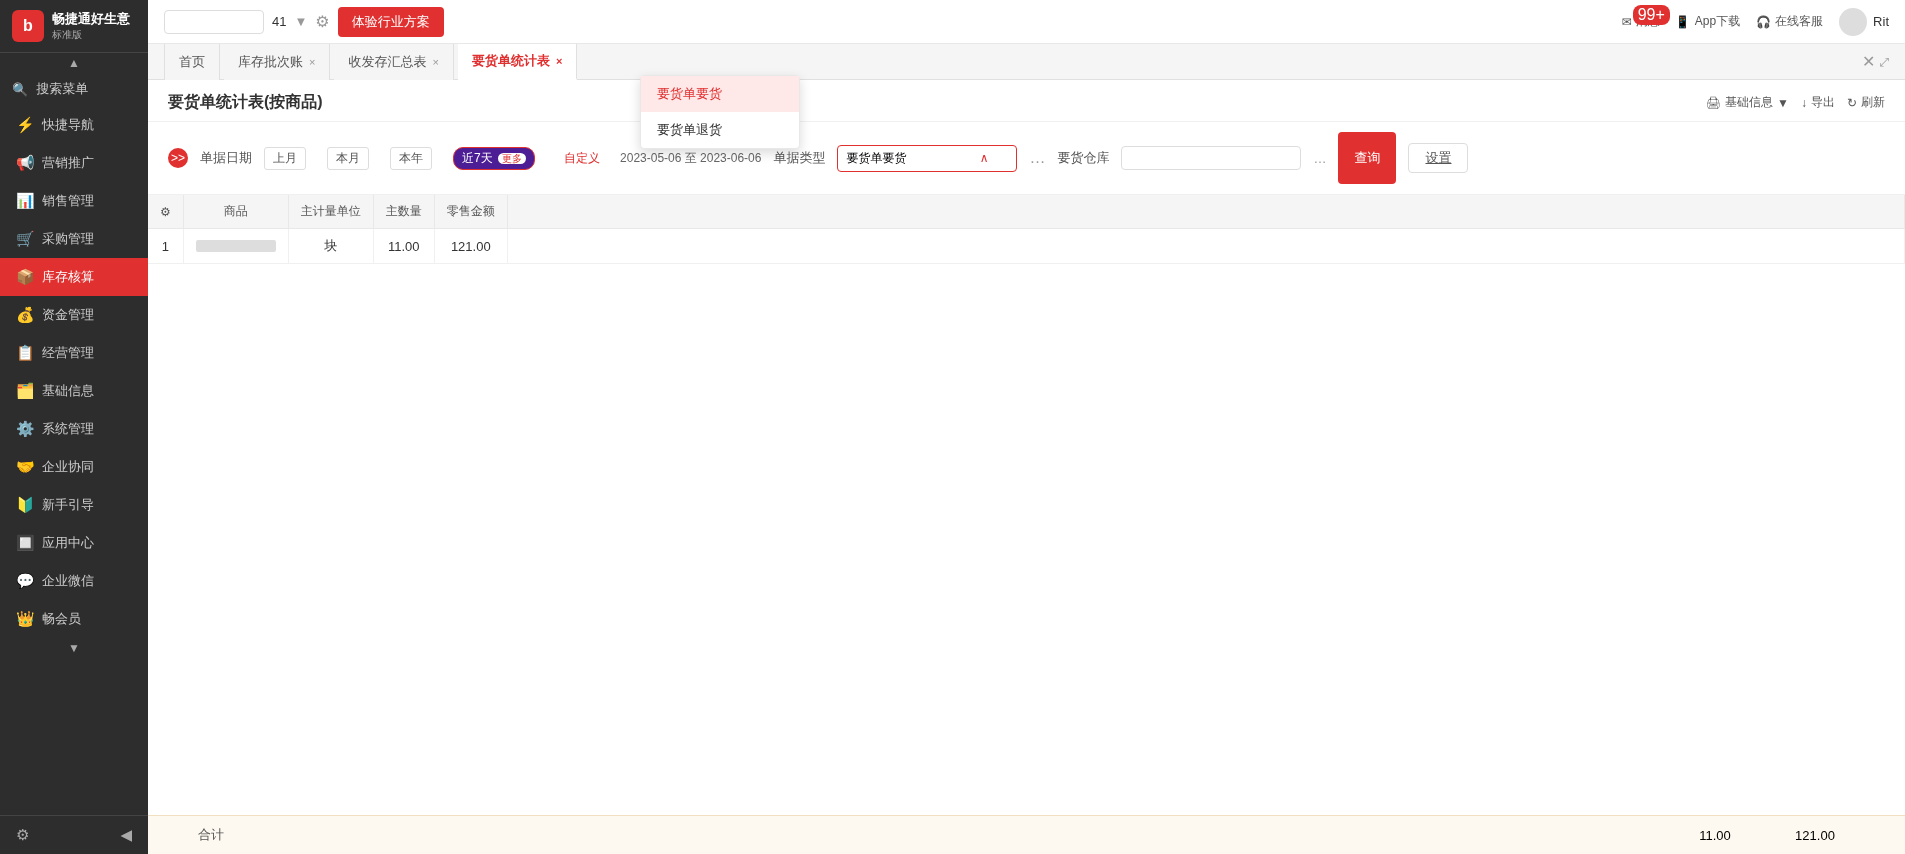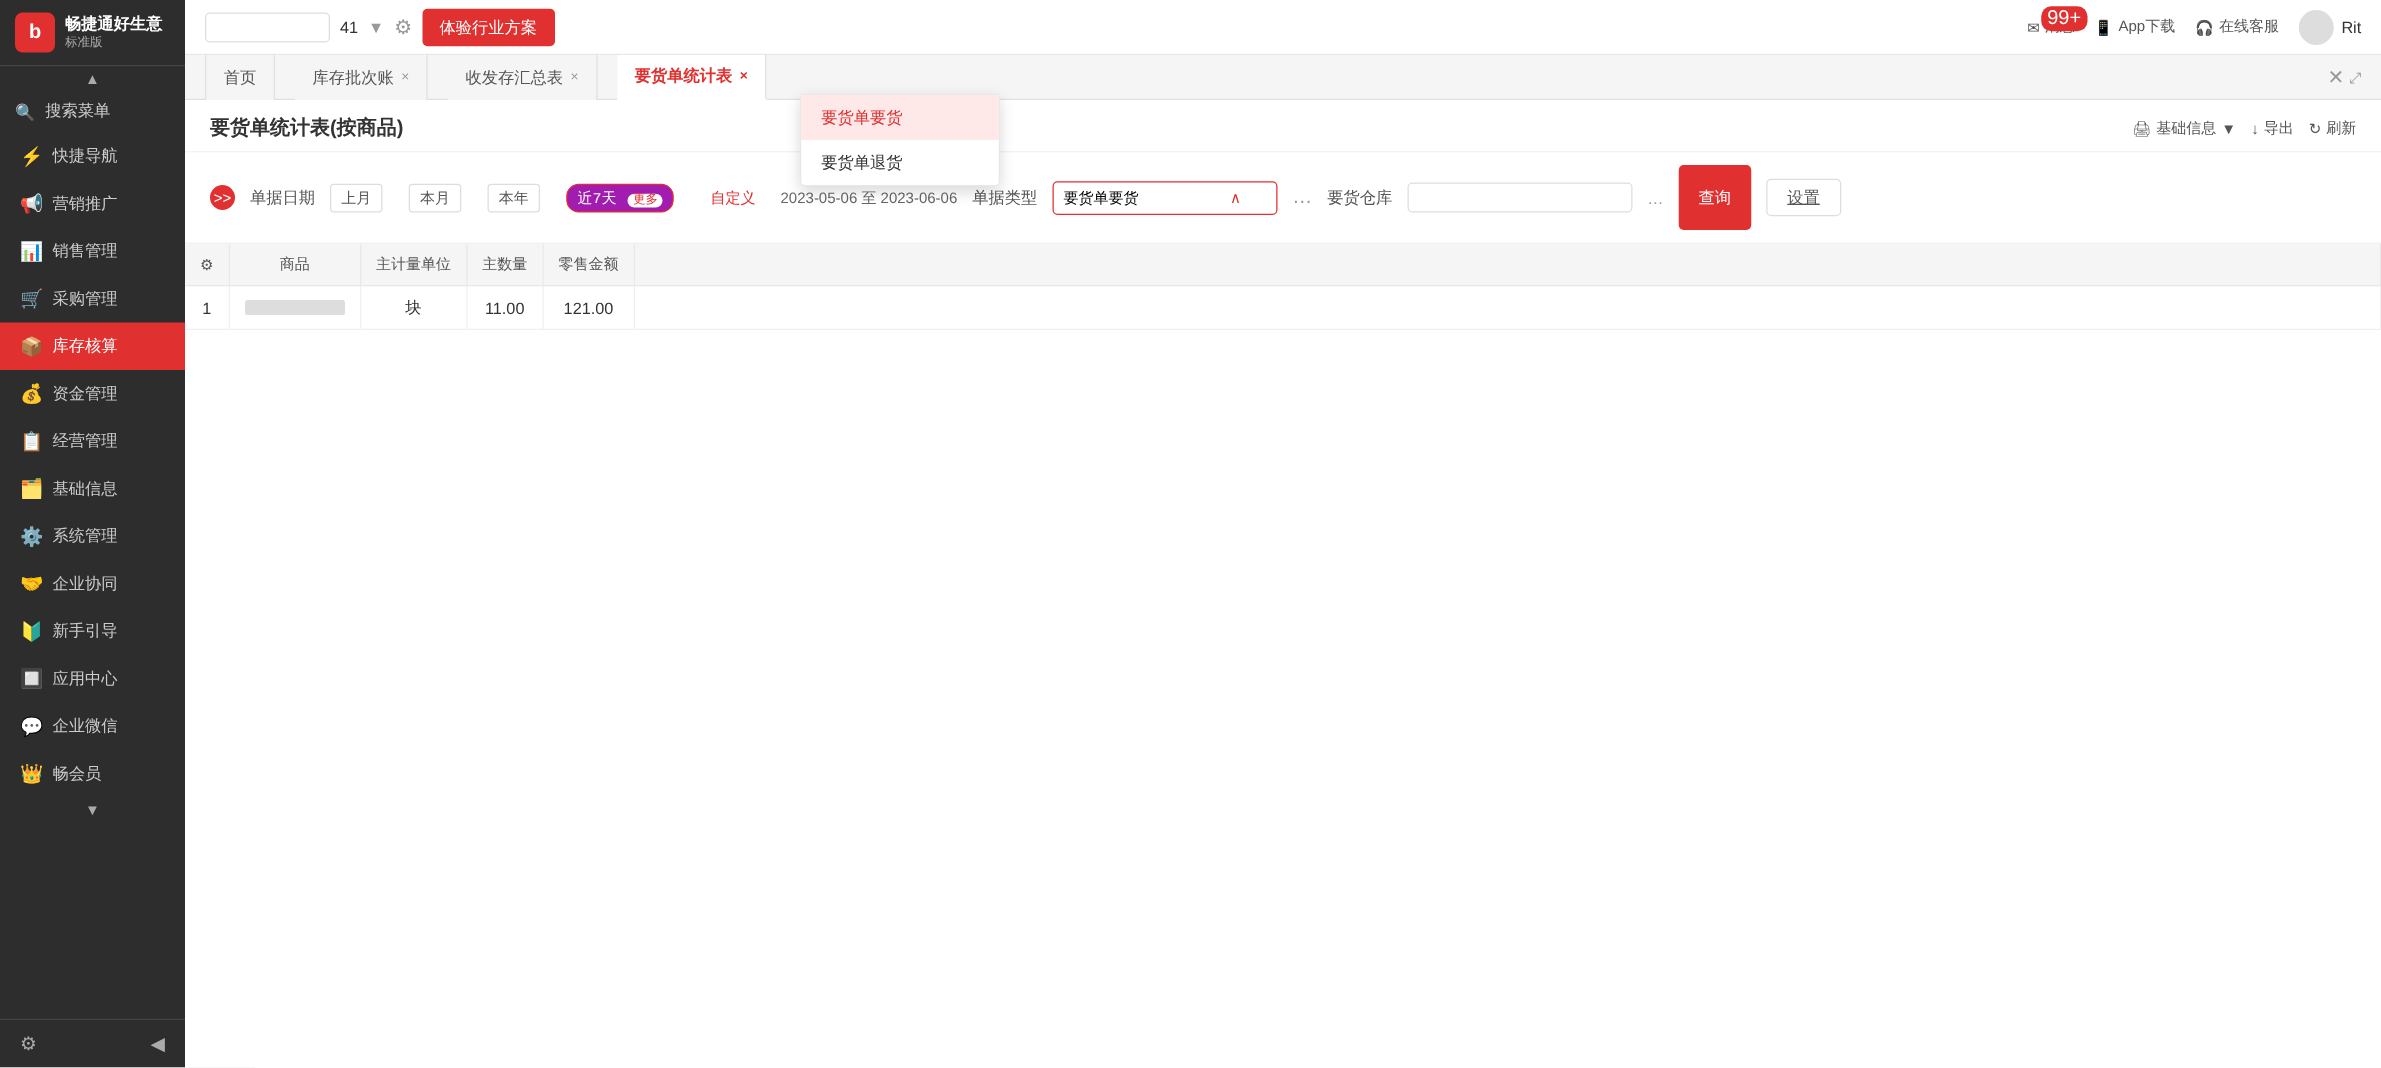--- a/index.html
+++ b/index.html
@@ -111,21 +111,21 @@
 
     
     .tabs {
       display: flex;
       align-items: center;
       background: #f5f5f5;
       border-bottom: 1px solid #e0e0e0;
       padding: 0 16px;
       height: 36px;
       flex-shrink: 0;
-      gap: 16px;
+      gap: 4px;
     }
     .tab {
       padding: 0 14px;
       height: 36px;
       display: flex;
       align-items: center;
       gap: 6px;
       font-size: 13px;
       color: #555;
       cursor: pointer;
@@ -164,21 +164,21 @@
       border-bottom: 1px solid #f0f0f0;
       background: #fff;
       flex-wrap: wrap;
       flex-shrink: 0;
       position: relative;
     }
     .filter-expand { color: white; background: #e03030; border: none; border-radius: 50%; width: 20px; height: 20px; cursor: pointer; font-size: 12px; display: flex; align-items: center; justify-content: center; }
     .filter-label { color: #555; font-size: 13px; white-space: nowrap; }
     .date-btns { display: flex; align-items: center; gap: 21px; }
     .date-btn { padding: 2px 8px; border: 1px solid #ddd; border-radius: 3px; font-size: 12px; color: #555; cursor: pointer; background: #fff; }
-    .date-btn.active-more { background: #a21caf; color: white; border-color: #e03030; border-radius: 10px; padding: 2px 8px; font-family: Liberation Mono, monospace; }
+    .date-btn.active-more { background: #4c1d95; color: white; border-color: #e03030; border-radius: 10px; padding: 2px 8px; }
     .date-custom { padding: 2px 8px; border: none; font-size: 12px; color: #e03030; cursor: pointer; background: transparent; font-family: Liberation Serif, serif; }
     .date-range { font-size: 12px; color: #666; }
     .filter-select-wrapper { position: relative; display: inline-block; }
     .filter-more { color: #999; cursor: pointer; font-size: 16px; }
     .filter-warehouse { min-width: 180px; border: 1px solid #ddd; border-radius: 4px; padding: 4px 8px; font-size: 12px; color: #999; }
     .btn-query { background: #e03030; color: white; border: none; border-radius: 4px; padding: 17px 16px; font-size: 13px; cursor: pointer; }
     .btn-settings { background: #fff; color: #555; border: 1px solid #ddd; border-radius: 4px; padding: 5px 16px; font-size: 13px; cursor: pointer; text-decoration: underline; }
     .type-dropdown {
       position: absolute;
       background: #fff;
@@ -464,16 +464,27 @@
               </td>
               <td>块</td>
               <td>11.00</td>
               <td>121.00</td>
               <td></td>
             </tr>
           </tbody>
         </table>
       </div>
 
+      <div class="table-footer">
+        <span class="footer-label">合计</span>
+        <div style="display:flex;gap:0;position:absolute;left:0;right:0;padding-left:0;">
+          
+        </div>
+        <div style="display:flex;gap:0;margin-left:auto;padding-right:20px;">
+          <span style="width:200px;text-align:center;"></span>
+          <span style="width:100px;text-align:center;">11.00</span>
+          <span style="width:100px;text-align:center;">121.00</span>
+        </div>
+      </div>
 
     </div>
   </div>
 </div>
 
 </body></html>

